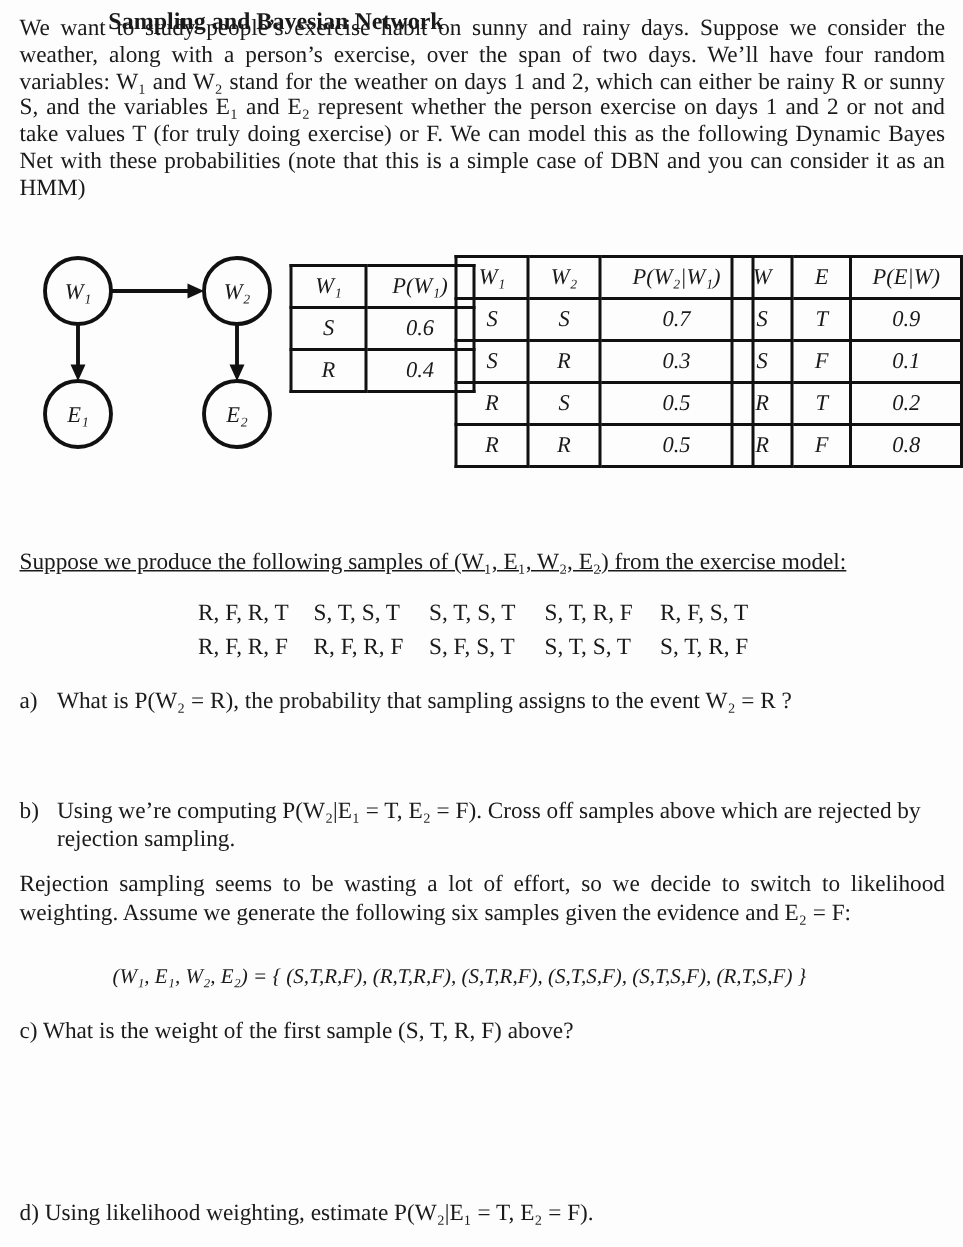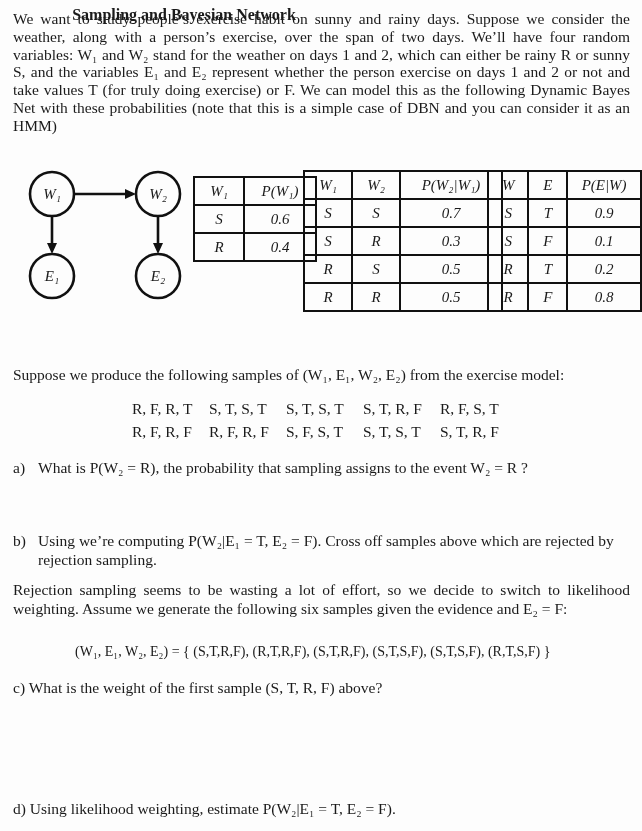--- a/index.html
+++ b/index.html
@@ -55,38 +55,39 @@
   .t-prior { left: 193px; top: 176px; }
   .t-prior .c0 { width: 36px; }
   .t-prior .c1 { width: 58px; text-align: center; }
   .t-trans { left: 303px; top: 170px; }
   .t-trans .c0, .t-trans .c1 { width: 34px; }
   .t-trans .c2 { width: 88px; }
   .t-emit { left: 487px; top: 170px; }
   .t-emit .c0, .t-emit .c1 { width: 36px; }
   .t-emit .c2 { width: 70px; }
 
-  .samples-intro { left: 13px; top: 366px; width: 617px; }
+  .samples-intro { left: 13px; top: 366px; width: 617px; text-decoration: underline; }
   .samples-grid {
     left: 100px; top: 399px;
     display: grid;
     grid-template-columns: repeat(5, 77px);
     row-gap: 4px;
     line-height: 19px;
     margin-left: 32px;
   }
 
   .question { left: 13px; top: 0; width: 620px; display: flex; line-height: 18.5px; }
   .q-label { flex: 0 0 25px; }
   .q-body { flex: 1 1 auto; }
   .q-a { top: 459px; }
   .q-b { top: 532px; }
   .lw-intro { left: 13px; top: 581px; width: 617px; text-align: justify; line-height: 18.5px; }
   .lw-formula {
     left: 75px; top: 644px; width: 540px;
+    font-style: italic;
     font-size: 14px;
   }
   .q-c { left: 13px; top: 679px; width: 620px; }
   .q-d { left: 13px; top: 800px; width: 620px; }
 </style>
 </head>
 <body>
 
 <div class="page">
 

